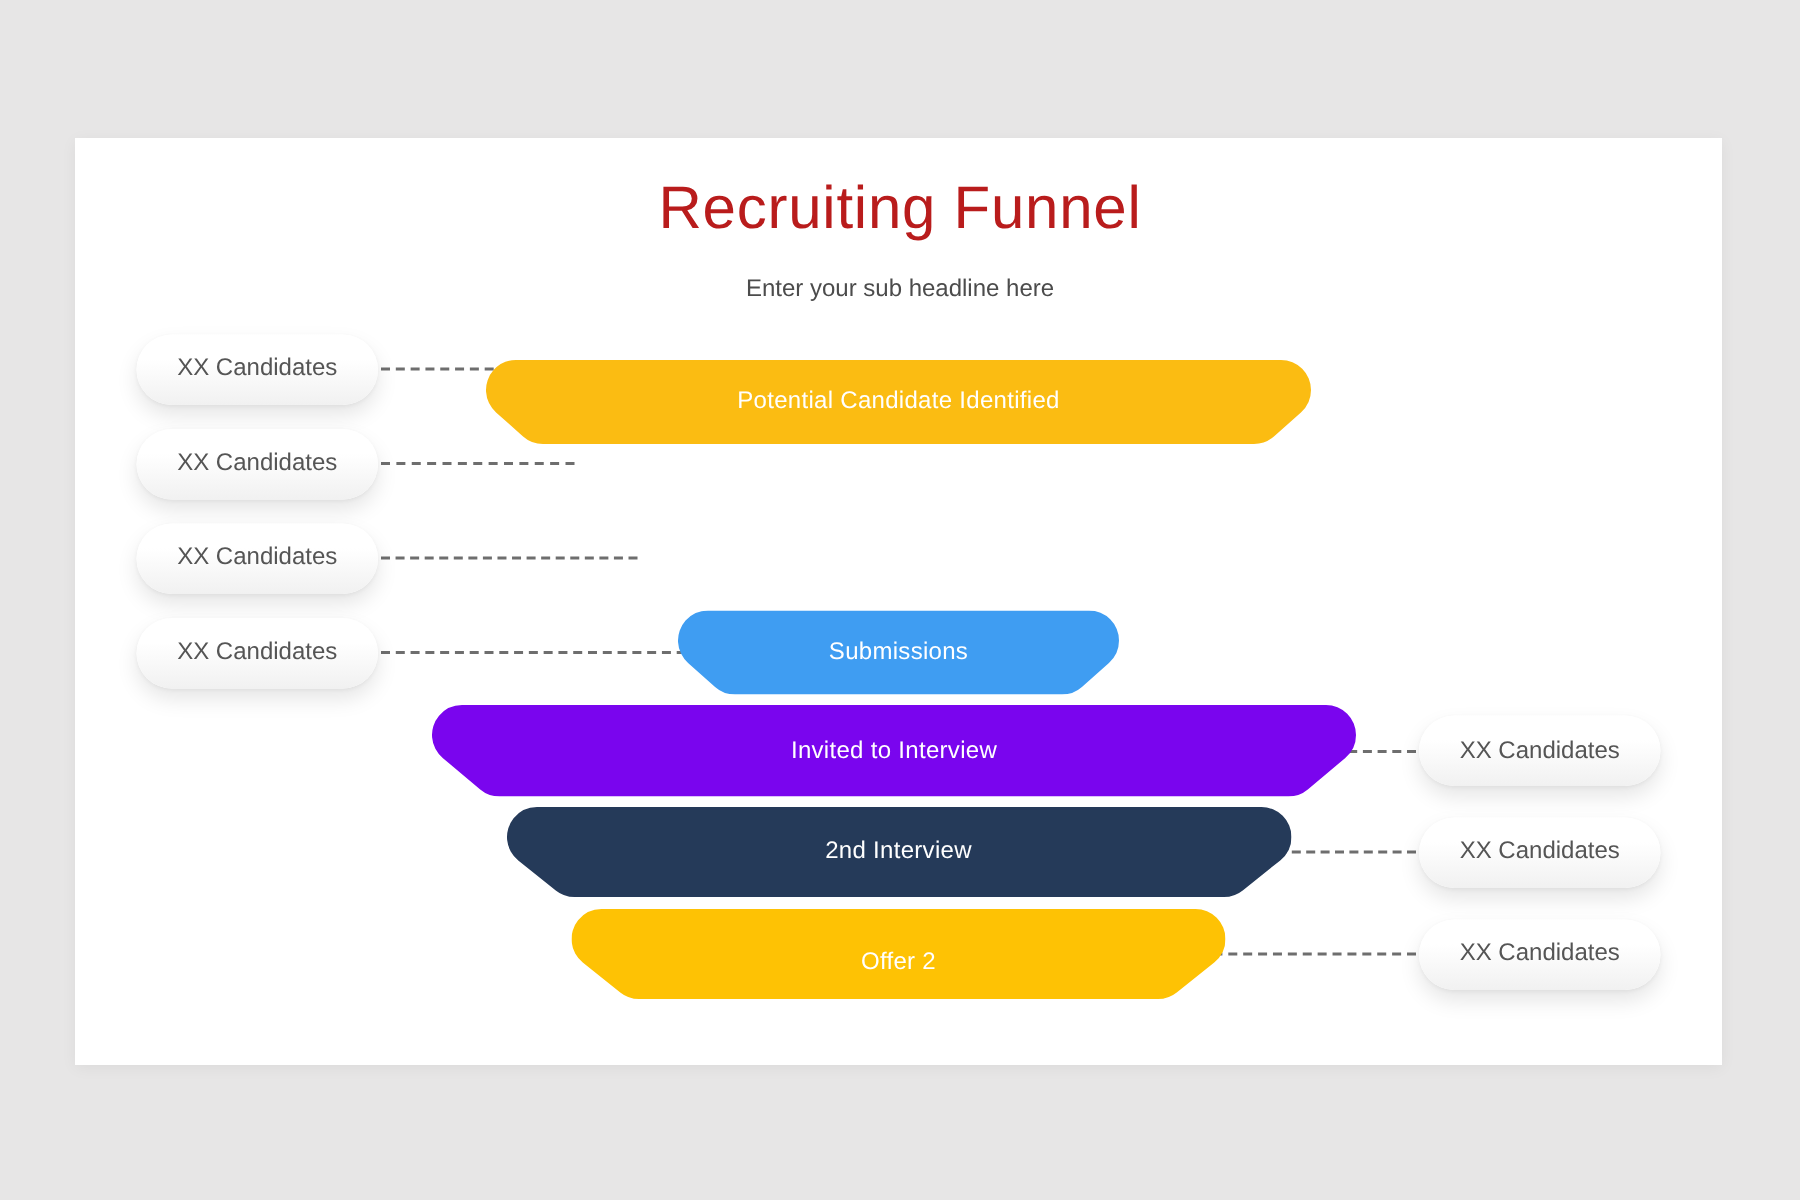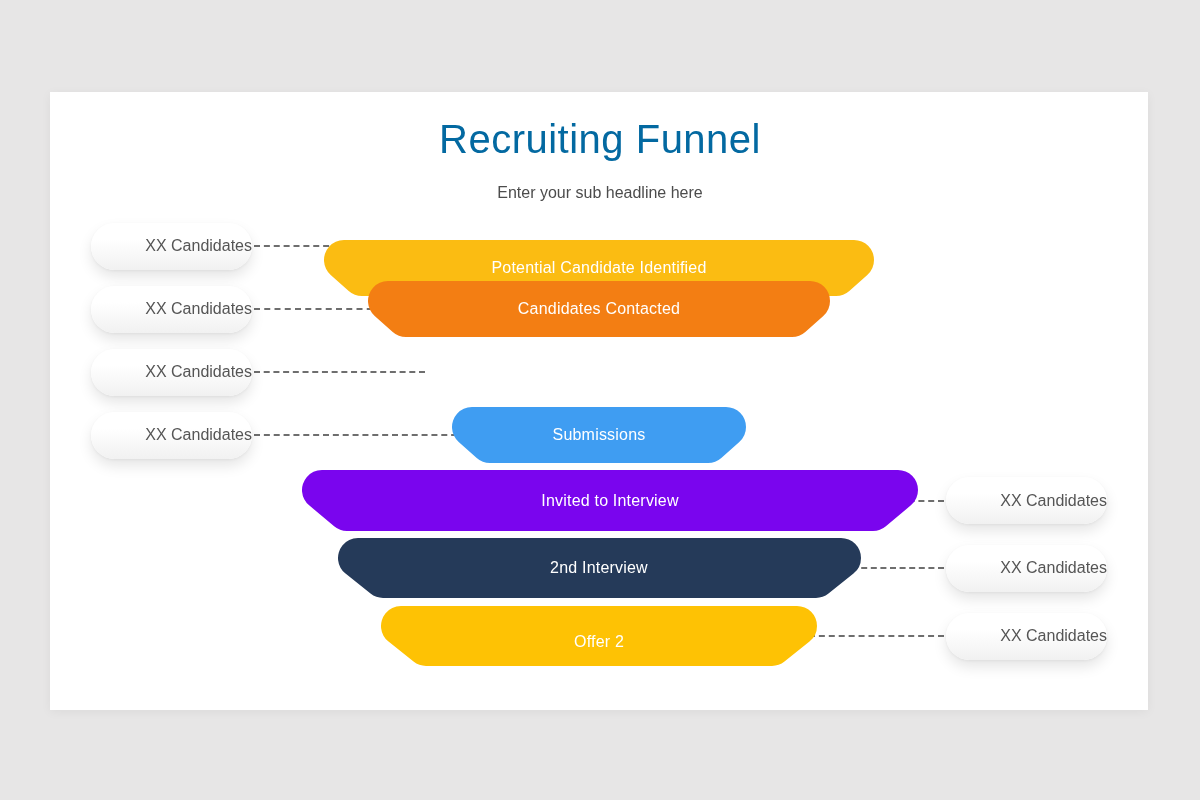--- a/index.html
+++ b/index.html
@@ -7,39 +7,39 @@
     width:1200px;height:800px;position:relative;overflow:hidden;
     background:#e7e6e6;
     font-family:"Liberation Sans","DejaVu Sans",sans-serif;
   }
   .slide{
     position:absolute;left:50px;top:92px;width:1098px;height:618px;
     background:#ffffff;box-shadow:0 2px 10px rgba(0,0,0,0.05);
   }
   .title{
     position:absolute;left:0;top:117px;width:1200px;text-align:center;
-    font-size:40px;font-weight:400;letter-spacing:0.5px;color:#0369a1;
+    font-size:40px;font-weight:400;letter-spacing:0.5px;color:#b91c1c;
   }
   .subtitle{
     position:absolute;left:0;top:184px;width:1200px;text-align:center;
     font-size:16px;font-weight:400;color:#4c4c4c;
   }
   #funnel-layer{position:absolute;left:0;top:0;width:1200px;height:800px;}
   .funnel-stage{position:absolute;z-index:2;}
   .funnel-stage svg{display:block;}
   .stage-label{
     position:absolute;left:0;top:0;width:100%;height:100%;
     display:flex;align-items:center;justify-content:center;
     color:#ffffff;font-size:16px;letter-spacing:0.2px;
   }
   .pill{
     position:absolute;z-index:2;height:47px;border-radius:24px;
     background:linear-gradient(180deg,#ffffff 35%,#f1f1f1 100%);
     box-shadow:0 7px 14px rgba(0,0,0,0.10), 0 1px 3px rgba(0,0,0,0.05);
-    display:flex;align-items:center;justify-content:flex-end;
+    display:flex;align-items:center;justify-content:center;
     font-size:16px;color:#555555;
   }
   .dash{
     position:absolute;z-index:1;height:0;
     border-top:2px dashed #6e6e6e;
   }
 </style>
 </head>
 <body>
 
@@ -52,45 +52,39 @@
     <div class="funnel-stage" style="left: 324px; top: 218px; width: 550px; height: 56px; margin-top: 22px;">
       <svg width="550" height="56" viewBox="0 0 550 56">
         <path d="M 20 20 L 530 20 L 512 36 L 38 36 Z" fill="#fbbc12" stroke="#fbbc12" stroke-width="40" stroke-linejoin="round"></path>
       </svg>
       <span class="stage-label">Potential Candidate Identified</span>
     </div>
     <div class="pill" style="left: 91px; top: 222.5px; width: 161px; color: rgb(85, 85, 85);">
       <span>XX Candidates</span>
     </div>
     <div class="dash" style="left: 254px; top: 245px; width: 85px; border-top-color: rgb(110, 110, 110);"></div>
-    <div class="funnel-stage" style="left: 368px; top: 281px; width: 462px; height: 56px;">
-      <svg width="462" height="56" viewBox="0 0 462 56">
-        <path d="M 20 20 L 442 20 L 424 36 L 38 36 Z" fill="#f37e13" stroke="#f37e13" stroke-width="40" stroke-linejoin="round"></path>
-      </svg>
-      <span class="stage-label">Candidates Contacted</span>
-    </div>
     <div class="pill" style="left: 91px; top: 285.5px; width: 161px; color: rgb(85, 85, 85);">
       <span>XX Candidates</span>
     </div>
     <div class="dash" style="left: 254px; top: 308px; width: 129px; border-top-color: rgb(110, 110, 110);"></div>
     <div class="pill" style="left: 91px; top: 348.5px; width: 161px; color: rgb(85, 85, 85);">
       <span>XX Candidates</span>
     </div>
     <div class="dash" style="left: 254px; top: 371px; width: 171px; border-top-color: rgb(110, 110, 110);"></div>
     <div class="funnel-stage" style="left: 452px; top: 407px; width: 294px; height: 56px; text-align: right;">
       <svg width="294" height="56" viewBox="0 0 294 56">
         <path d="M 20 20 L 274 20 L 256 36 L 38 36 Z" fill="#3f9df2" stroke="#3f9df2" stroke-width="40" stroke-linejoin="round"></path>
       </svg>
       <span class="stage-label">Submissions</span>
     </div>
     <div class="pill" style="left: 91px; top: 411.5px; width: 161px; color: rgb(85, 85, 85);">
       <span>XX Candidates</span>
     </div>
     <div class="dash" style="left: 254px; top: 434px; width: 213px; border-top-color: rgb(110, 110, 110);"></div>
-    <div class="funnel-stage" style="left: 302px; top: 470px; width: 616px; height: 61px;">
+    <div class="funnel-stage" style="left: 288px; top: 470px; width: 616px; height: 61px;">
       <svg width="616" height="61" viewBox="0 0 616 61">
         <path d="M 20 20 L 596 20 L 571 41 L 45 41 Z" fill="#7a05ee" stroke="#7a05ee" stroke-width="40" stroke-linejoin="round"></path>
       </svg>
       <span class="stage-label">Invited to Interview</span>
     </div>
     <div class="pill" style="left: 946px; top: 477px; width: 161px; color: rgb(85, 85, 85);">
       <span>XX Candidates</span>
     </div>
     <div class="dash" style="left: 888.5px; top: 499.5px; width: 55.5px; border-top-color: rgb(110, 110, 110);"></div>
     <div class="funnel-stage" style="left: 337.5px; top: 538px; width: 523px; height: 60px;">

